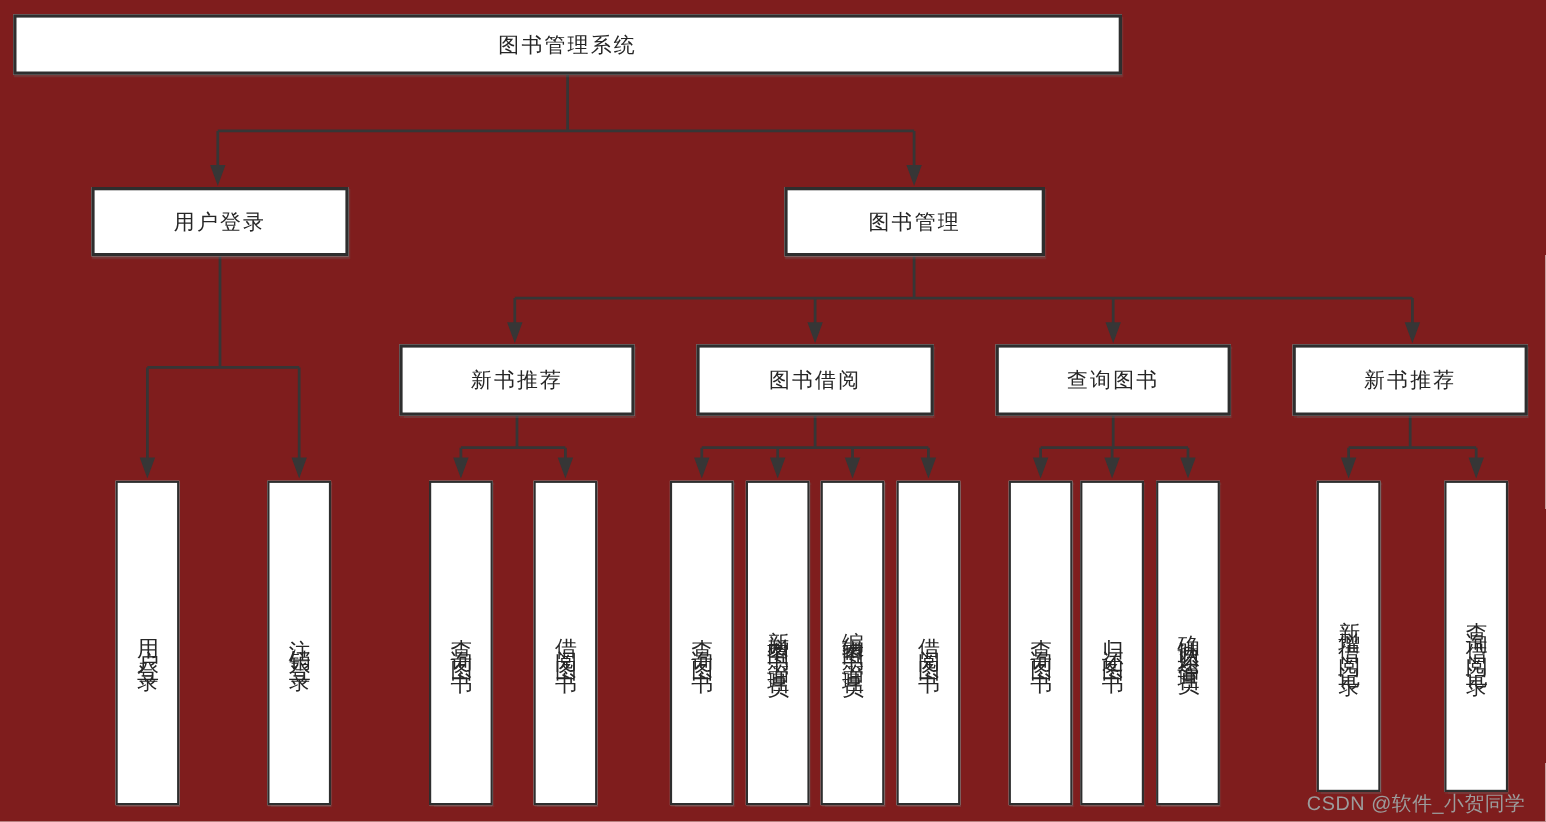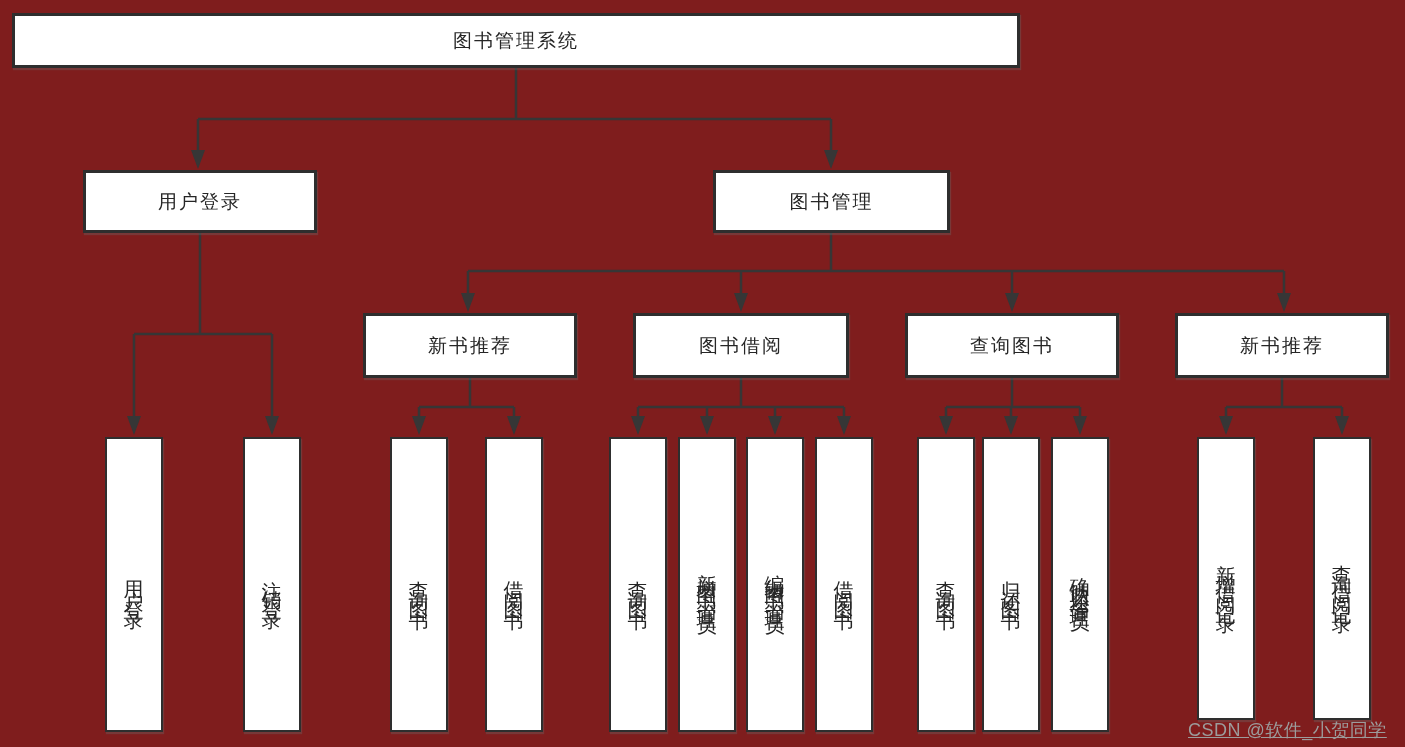--- a/index.html
+++ b/index.html
@@ -16,21 +16,21 @@
   }
   .leaf{
     border-width:2px;
     writing-mode:vertical-rl;text-orientation:mixed;
     font-size:20px;letter-spacing:10px;line-height:1;
     padding:12px 0;text-align:center;
   }
   #connectors{position:absolute;left:0;top:0;z-index:1;}
   #watermark{
     position:absolute;left:1188px;top:718px;z-index:3;
-    font-size:18px;letter-spacing:.5px;color:#9c9c9c;white-space:nowrap;text-decoration:underline;
+    font-size:18px;letter-spacing:.5px;color:#9c9c9c;white-space:nowrap;
   }
 </style>
 </head>
 <body>
 
 <div id="canvas">
 
   <svg id="connectors" width="1405" height="747" viewBox="0 0 1405 747">
     <g stroke="#363636" stroke-width="2.5" fill="none">
 

